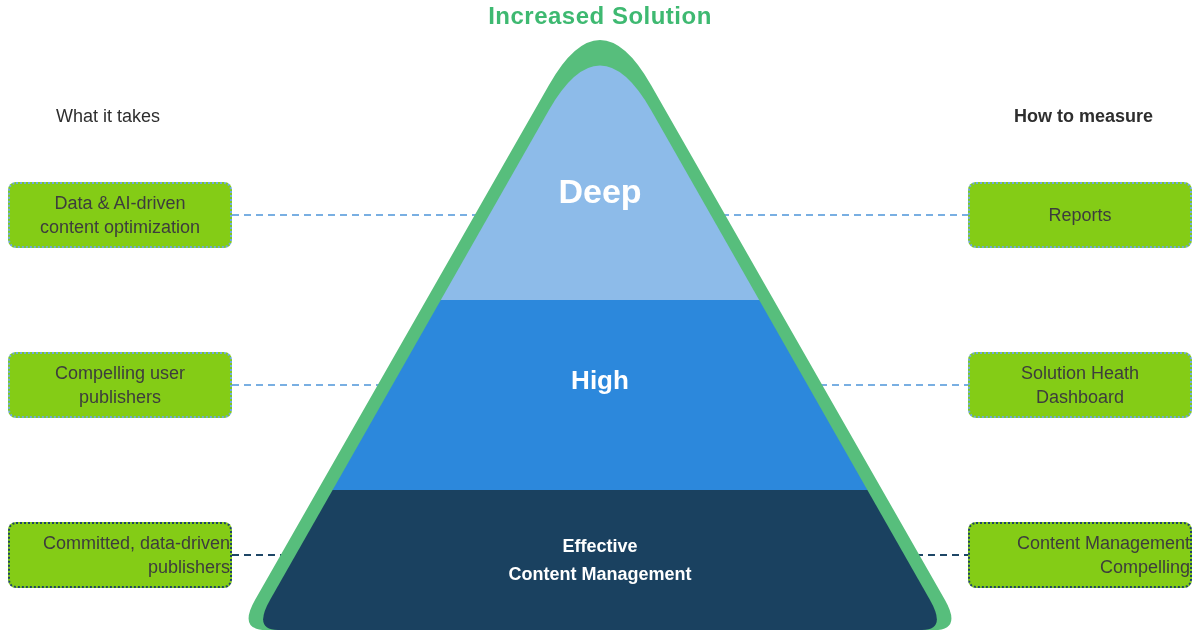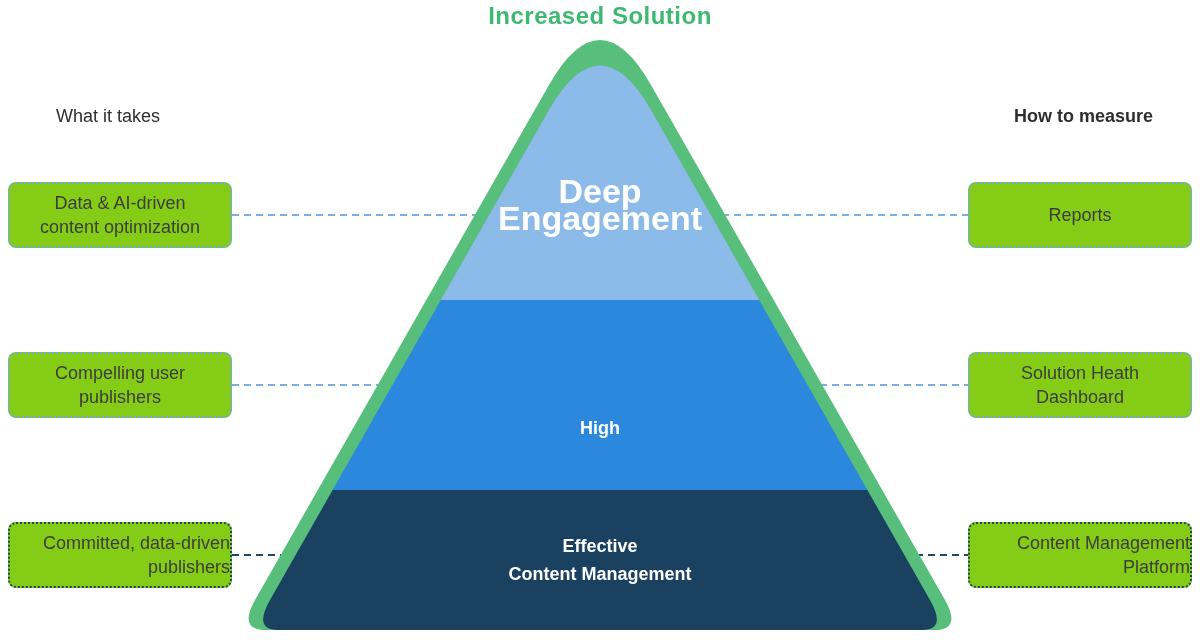--- a/index.html
+++ b/index.html
@@ -13,21 +13,21 @@
   .pyr-svg{position:absolute;left:0;top:0;}
   .info-box{position:absolute;width:224px;height:66px;background:#84cc16;border-radius:8px;
     display:flex;flex-direction:column;align-items:center;justify-content:center;
     font-size:18px;line-height:24px;color:#3d3d3d;text-align:center;box-sizing:border-box;}
   .info-box.light{border:2px dotted #6FA9E0;}
   .info-box.dark{border:2px dotted #1E4666;}
   .lcol{left:8px;} .rcol{left:968px;}
   .row1{top:182px;} .row2{top:352px;text-align:right;} .row3{top:522px;align-items:flex-end;}
   .tier-label{position:absolute;left:0;width:100%;text-align:center;color:#ffffff;font-weight:bold;}
   .tier-label.t1{top:178px;font-size:34px;line-height:27px;}
-  .tier-label.t2{top:366px;font-size:18px;line-height:28px;margin-top:48px;}
+  .tier-label.t2{top:366px;font-size:26px;line-height:28px;}
   .tier-label.t3{top:532px;font-size:18px;line-height:28px;}
 </style>
 </head>
 <body>
 
 <div class="stage">
 
   <svg class="pyr-svg" width="1200" height="640" viewBox="0 0 1200 640">
     <defs>
       <clipPath id="innerClip">
@@ -53,21 +53,20 @@
     </g>
   </svg>
 
   <div class="title">Increased Solution</div>
 
   <div class="col-label left">What it takes</div>
   <div class="col-label right">How to measure</div>
 
   <div class="tier-label t1">
     <div>Deep</div>
-    <div>Engagement</div>
   </div>
   <div class="tier-label t2">
     <div>High</div>
   </div>
   <div class="tier-label t3">
     <div>Effective</div>
     <div>Content Management</div>
   </div>
 
   <div class="info-box light lcol row1">
@@ -85,16 +84,16 @@
 
   <div class="info-box light rcol row1">
     <div>Reports</div>
   </div>
   <div class="info-box light rcol row2">
     <div>Solution Heath</div>
     <div>Dashboard</div>
   </div>
   <div class="info-box dark rcol row3">
     <div>Content Management</div>
-    <div>Platform</div>
+    <div>Compelling</div>
   </div>
 
 </div>
 
 </body></html>

